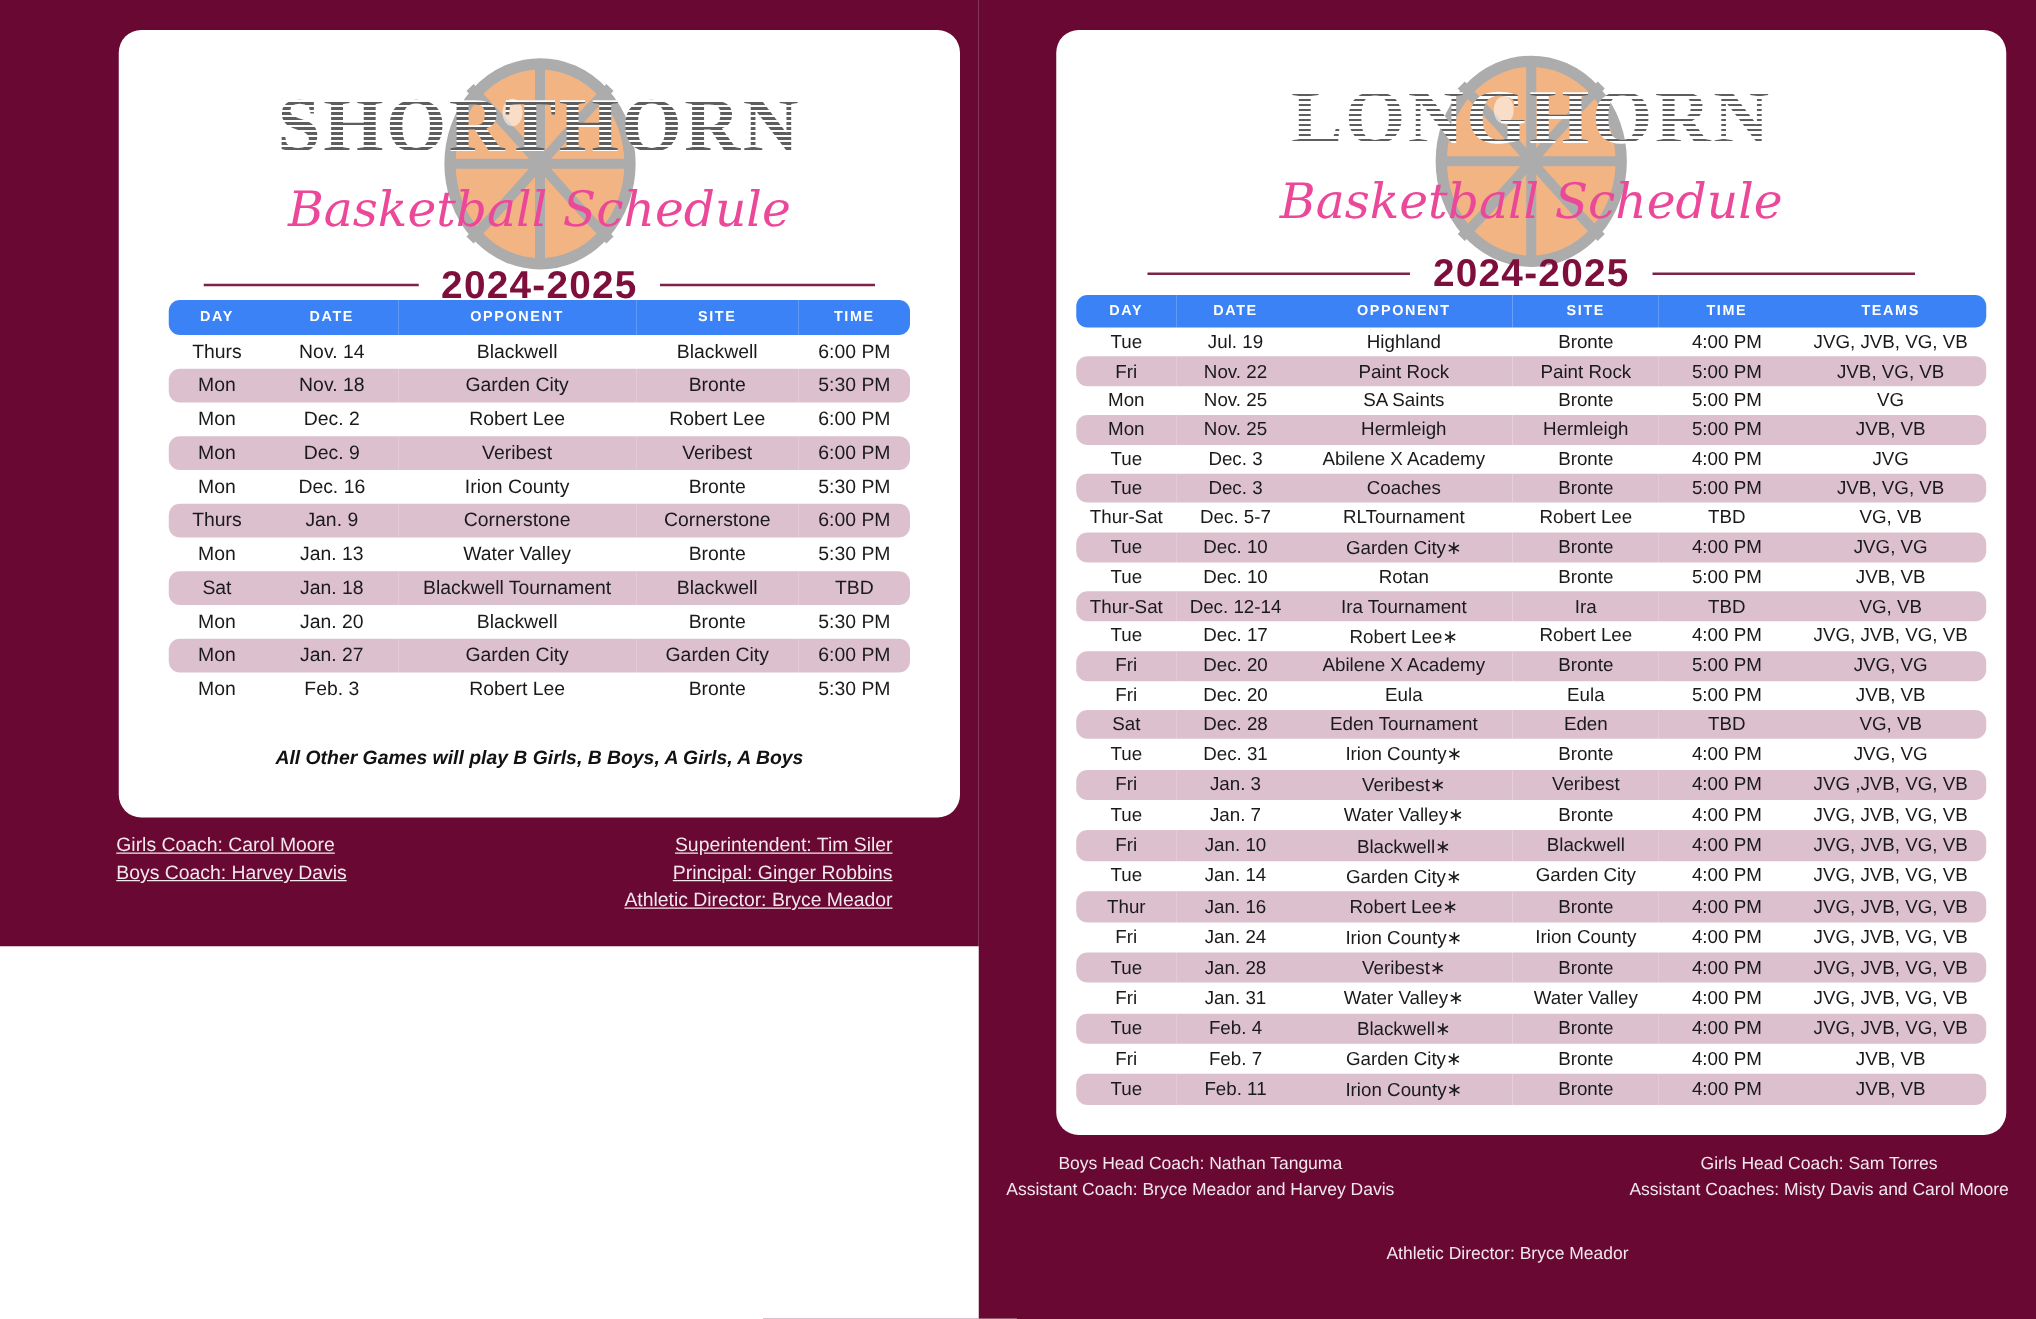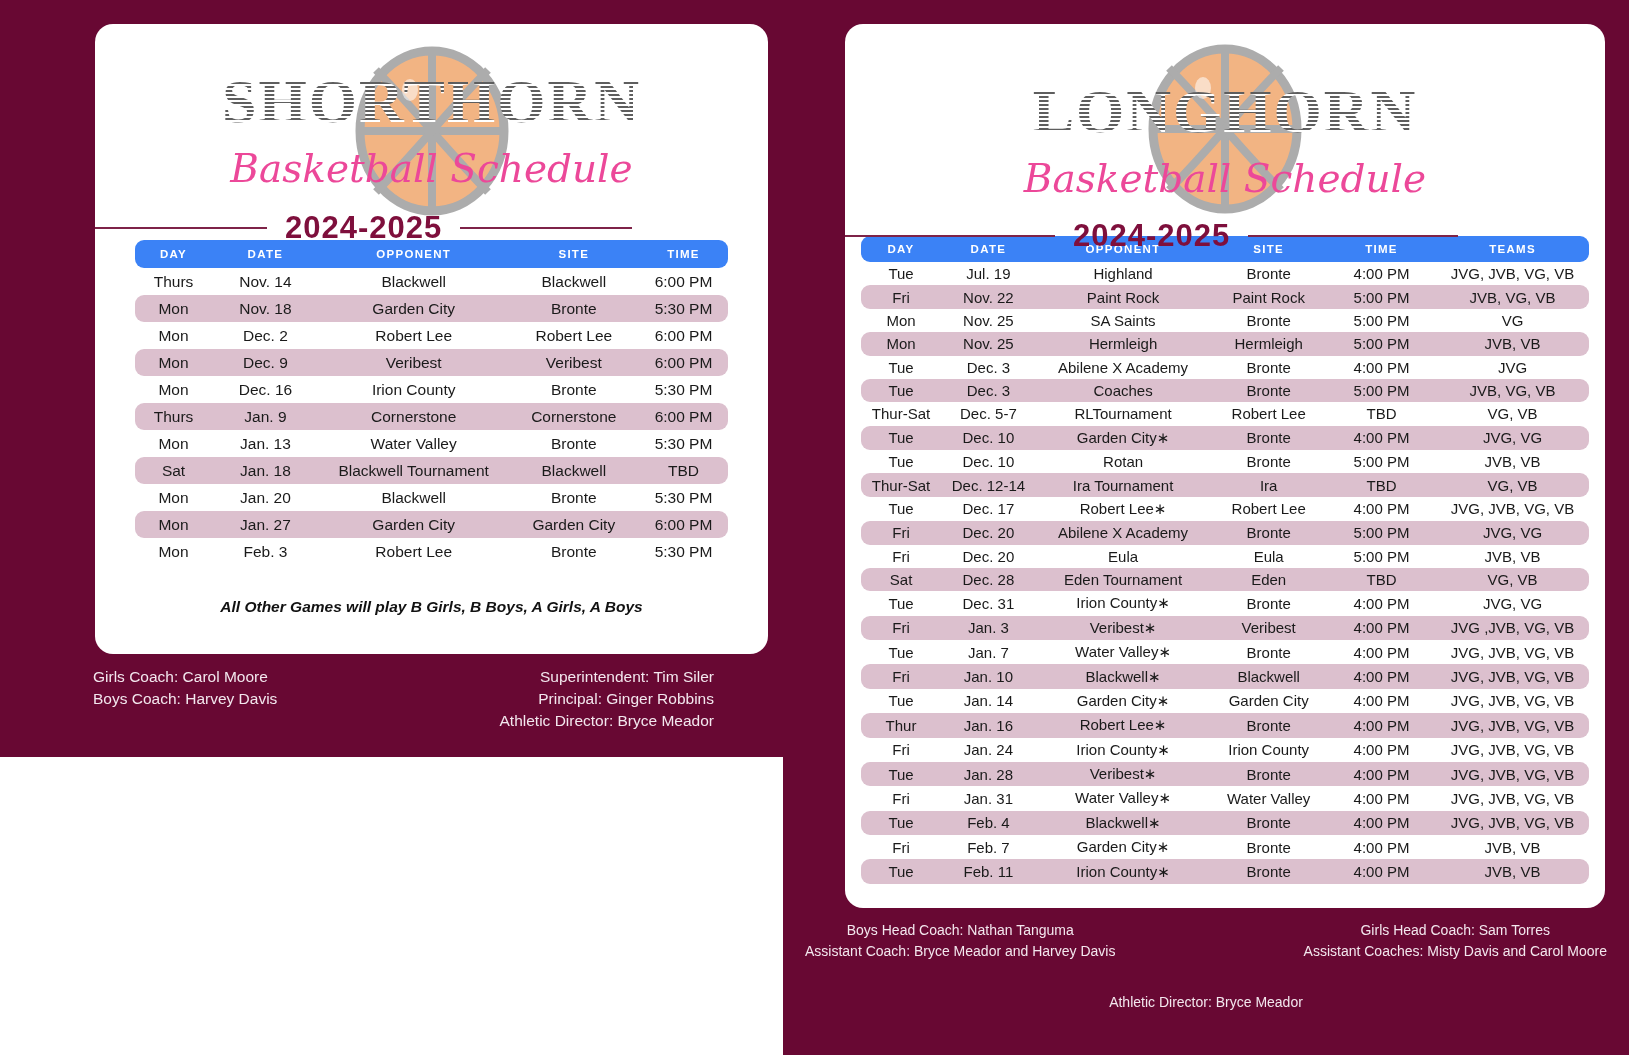--- a/index.html
+++ b/index.html
@@ -53,20 +53,21 @@
     position: relative;
     font-family: "DejaVu Serif", serif;
     font-style: italic;
     color: #ec4899;
     font-weight: 400;
   }
   .year-row {
     position: relative;
     display: flex;
     align-items: center;
+    justify-content: center;
     gap: 18px;
   }
   .year-line { height: 2px; background: #7e2348; flex: 0 0 auto; }
   .year-text {
     font-family: "Liberation Sans", sans-serif;
     font-weight: bold;
     color: #7e0f3c;
     letter-spacing: 1px;
   }
 
@@ -100,21 +101,21 @@
   
   .note {
     text-align: center;
     font-weight: bold;
     font-style: italic;
     font-size: 15.5px;
     color: #111;
   }
 
   
-  .foot-text { color: #f3e7ee; font-size: 15.5px; line-height: 1.42; }
+  .foot-text { color: #f3e7ee; font-size: 15.5px; line-height: 1.42; text-decoration: underline; }
   .foot-small { color: #f3e7ee; font-size: 14px; line-height: 1.5; }
 </style>
 </head>
 <body>
 
 <div class="panel" id="panel-left"></div>
 
 <div class="card" id="card-left">
 
   <div class="hdr" style="padding-top:14px;height:216px;">
@@ -263,21 +264,21 @@
       <svg class="ball" width="160" height="170" viewBox="0 0 160 170" style="top:20px; opacity:0.82;">
         <ellipse cx="80" cy="85" rx="72" ry="80" fill="#f0a468"></ellipse>
         <ellipse cx="80" cy="85" rx="72" ry="80" fill="none" stroke="#9a9a9a" stroke-width="9"></ellipse>
         <path d="M80 5 L80 165" stroke="#9a9a9a" stroke-width="8" fill="none"></path>
         <path d="M8 85 L152 85" stroke="#9a9a9a" stroke-width="8" fill="none"></path>
         <path d="M24 24 C 62 62, 98 108, 136 146" stroke="#9a9a9a" stroke-width="8" fill="none"></path>
         <path d="M136 24 C 98 62, 62 108, 24 146" stroke="#9a9a9a" stroke-width="8" fill="none"></path>
         <ellipse cx="58" cy="44" rx="8" ry="11" fill="#ffffff" opacity="0.55"></ellipse>
       </svg>
 
-      <div class="title-main" style="font-size:62px; line-height:78px; margin-top:38px;">LONGHORN</div>
+      <div class="title-main" style="font-size:62px; line-height:78px; margin-top:21px;">LONGHORN</div>
       <div class="title-script" style="font-size:39px; line-height:62px; margin-top:-2px;">Basketball Schedule</div>
 
       <div class="year-row" style="margin-top:8px;">
         <div class="year-line" style="width:210px;"></div>
         <div class="year-text" style="font-size:31px;">2024-2025</div>
         <div class="year-line" style="width:210px;"></div>
       </div>
     </div>
 
     <div style="padding:0 16px;">

